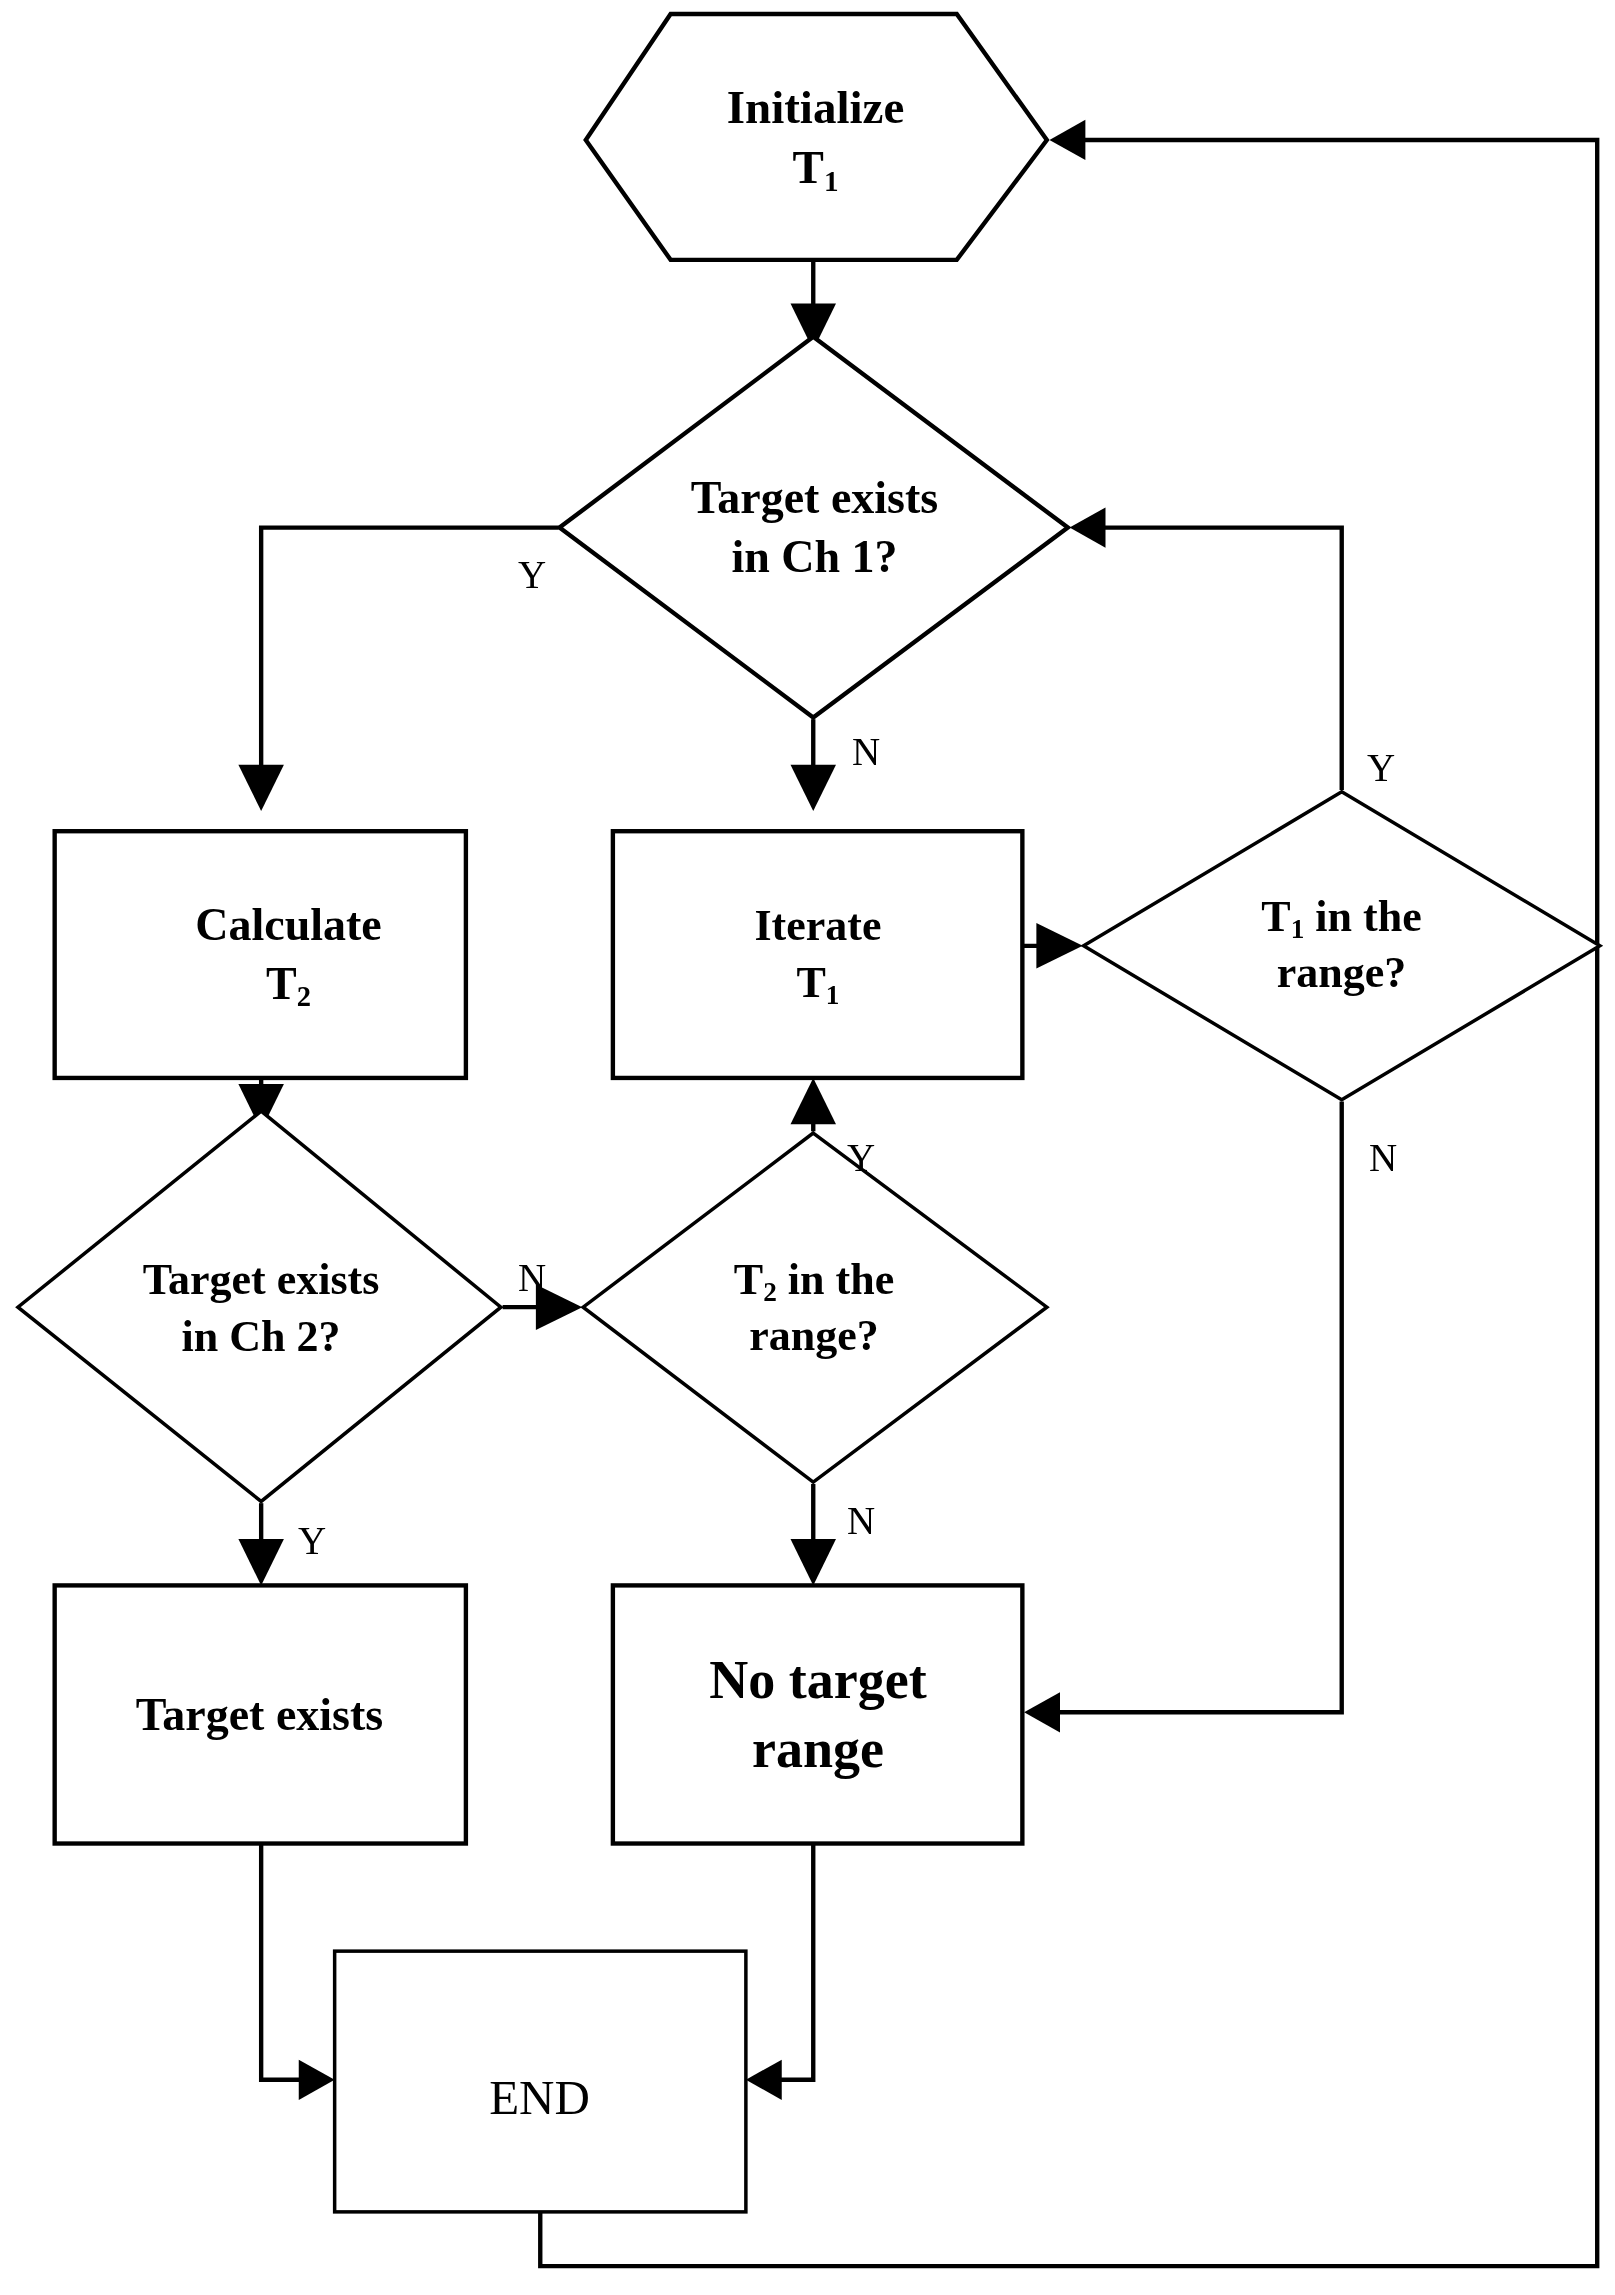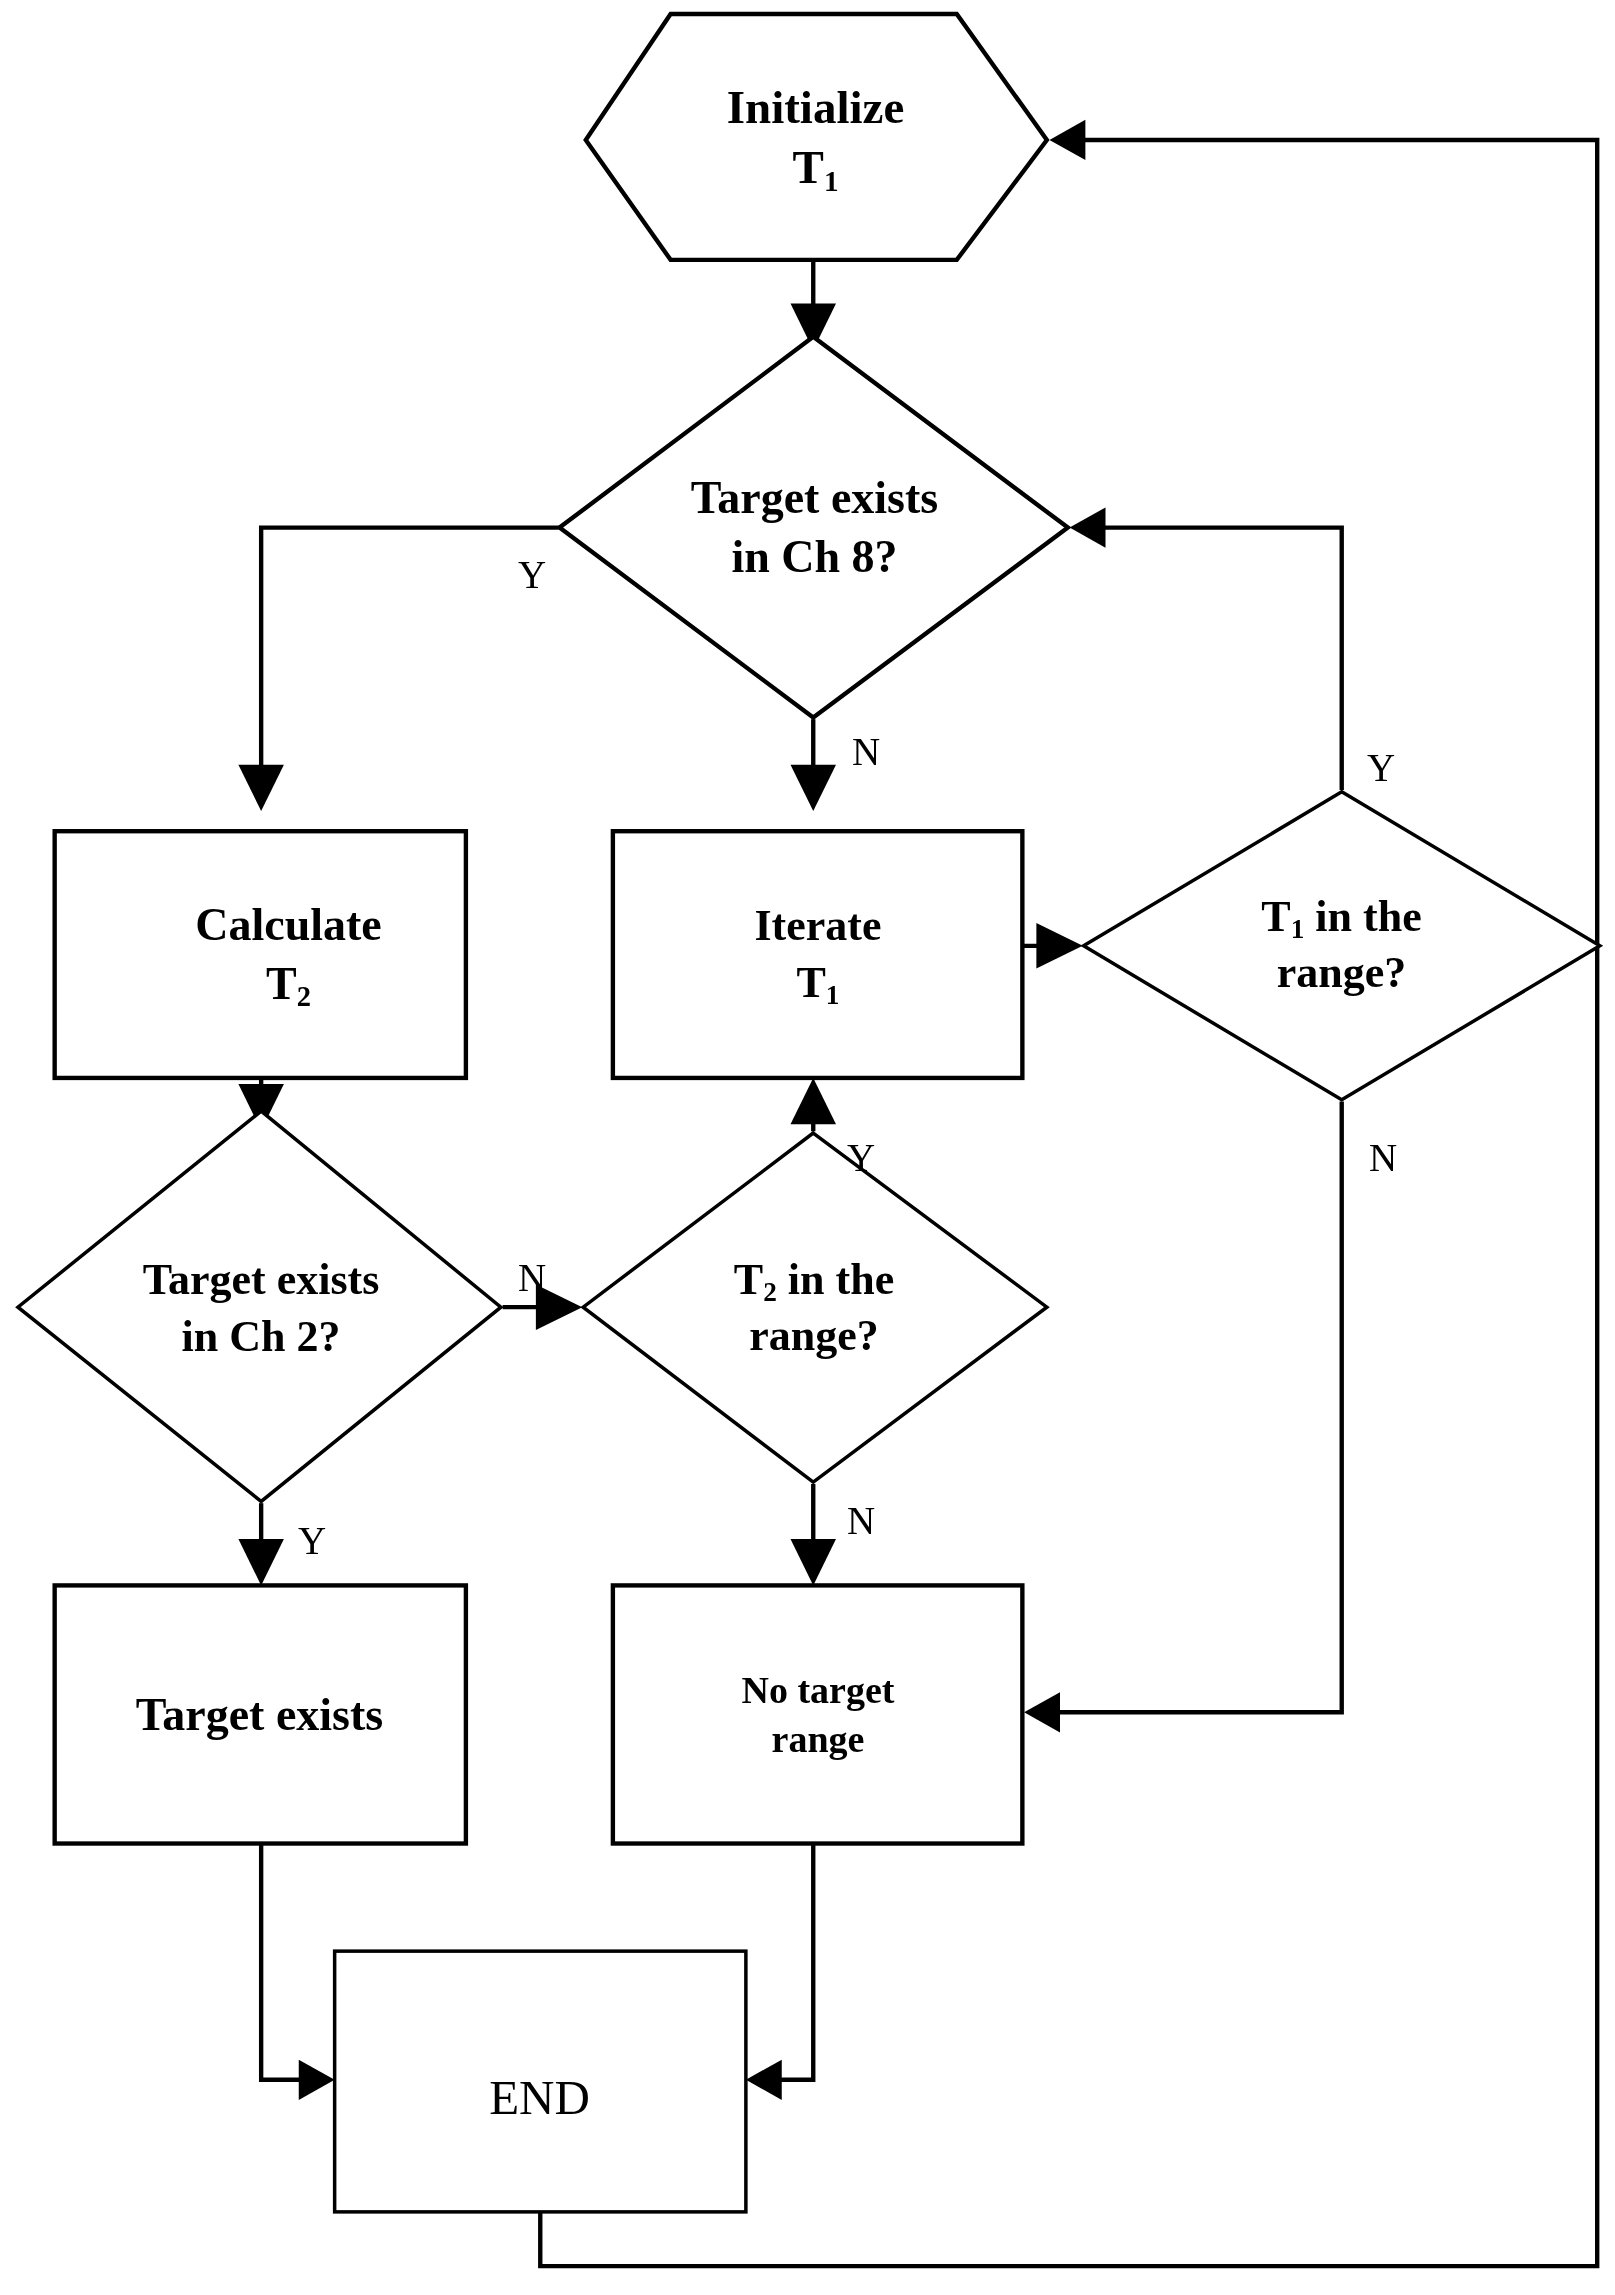--- a/index.html
+++ b/index.html
@@ -149,21 +149,21 @@
 
   </svg>
 
   <div class="node-label lbl-bold" style="left:585px; top:14px; width:461px; height:246px; font-size:47px;">
     <span class="line">Initialize</span>
     <span class="line"><span>T</span><span class="sub">1</span></span>
   </div>
 
   <div class="node-label lbl-bold" style="left:613px; top:411px; width:403px; height:233px; font-size:46px;">
     <span class="line">Target exists</span>
-    <span class="line">in Ch 8?</span>
+    <span class="line">in Ch 1?</span>
   </div>
 
   <div class="node-label lbl-bold" style="left:54px; top:831px; width:411px; height:247px; font-size:46px;padding-left:29px;">
     <span class="line">Calculate</span>
     <span class="line"><span>T</span><span class="sub">2</span></span>
   </div>
 
   <div class="node-label lbl-bold" style="left:613px; top:831px; width:410px; height:247px; font-size:44px;">
     <span class="line">Iterate</span>
     <span class="line"><span>T</span><span class="sub">1</span></span>
@@ -181,21 +181,21 @@
 
   <div class="node-label lbl-bold" style="left:626px; top:1203px; width:376px; height:210px; font-size:44px;">
     <span class="line"><span>T</span><span class="sub">2</span><span> in the</span></span>
     <span class="line">range?</span>
   </div>
 
   <div class="node-label lbl-bold" style="left:54px; top:1586px; width:411px; height:258px; font-size:46px;">
     <span class="line">Target exists</span>
   </div>
 
-  <div class="node-label lbl-bold" style="left:613px; top:1586px; width:410px; height:258px; font-size:38px;">
+  <div class="node-label lbl-bold" style="left:613px; top:1586px; width:410px; height:258px; font-size:54px;">
     <span class="line">No target</span>
     <span class="line">range</span>
   </div>
 
   <div class="node-label" style="left:334px; top:1952px; width:411px; height:261px; font-size:49px;margin-top:16px;">
     <span class="line">END</span>
   </div>
 
   <span class="branch-label" style="left:518px; top:555px;">Y</span>
 

